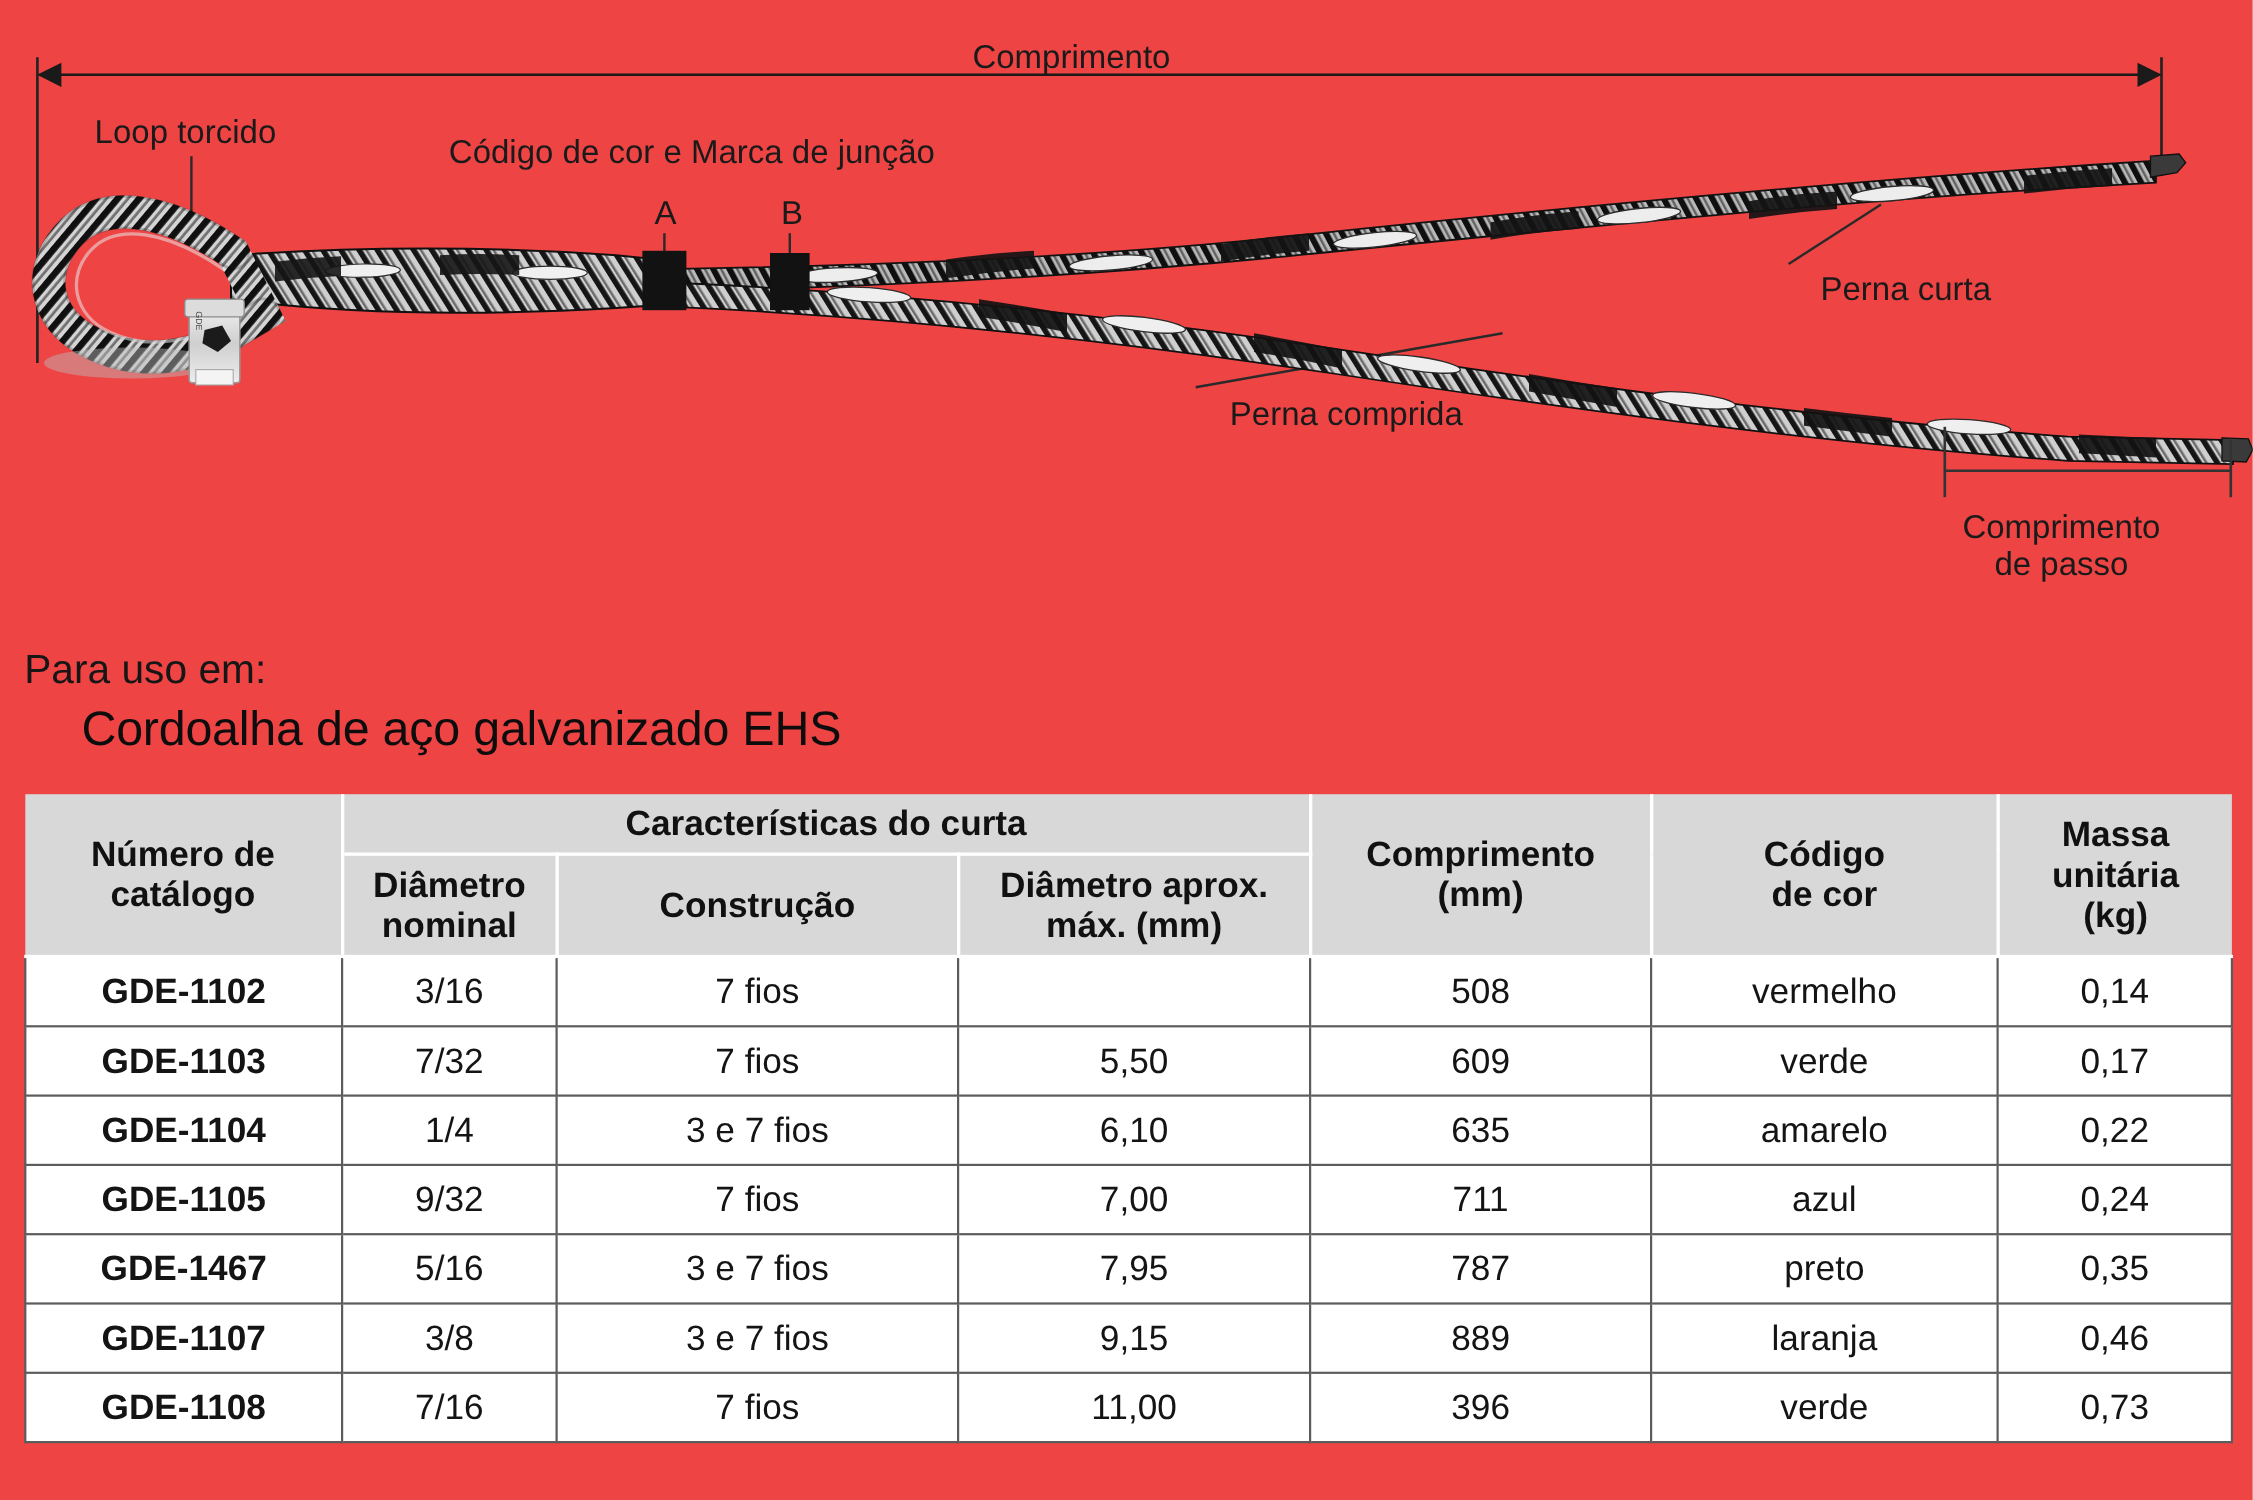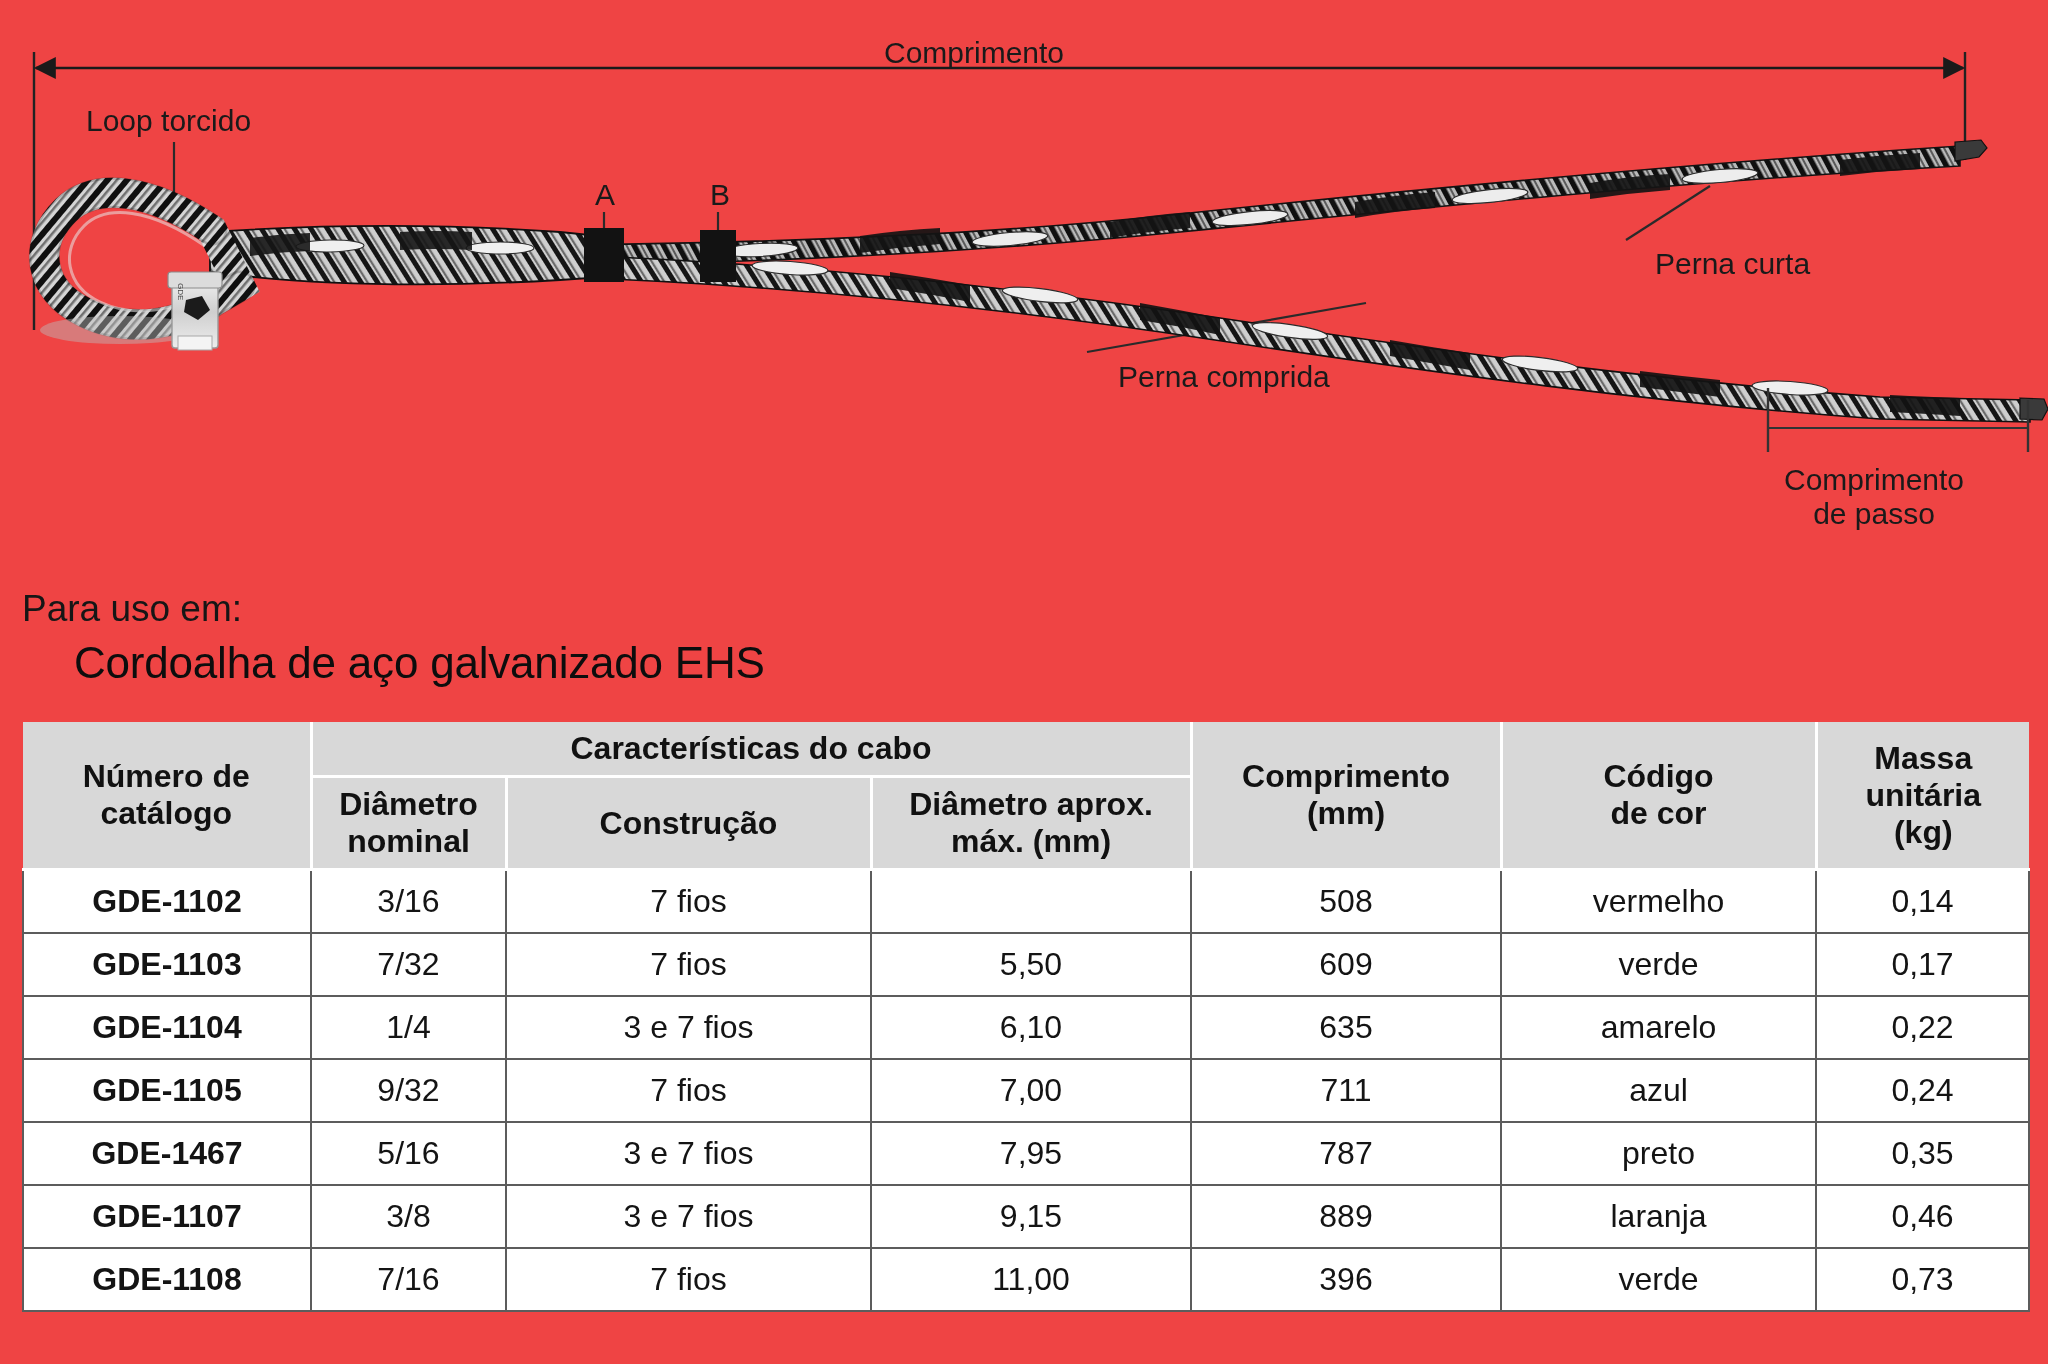--- a/index.html
+++ b/index.html
@@ -265,20 +265,21 @@
         <line x1="1768" y1="388" x2="1768" y2="452" stroke="#333" stroke-width="2.4"></line>
         <line x1="2028" y1="400" x2="2028" y2="452" stroke="#333" stroke-width="2.4"></line>
         <line x1="1768" y1="428" x2="2028" y2="428" stroke="#333" stroke-width="2.2"></line>
       </g>
     </svg>
 
     <div class="dimlabel" id="lbl-comprimento-top">Comprimento</div>
 
     <div class="dimlabel" id="lbl-loop">Loop torcido</div>
 
+    <div class="dimlabel" id="lbl-codigo">Código de cor e Marca de junção</div>
 
     <div class="dimlabel" id="lbl-mark-a">A</div>
 
     <div class="dimlabel" id="lbl-mark-b">B</div>
 
     <div class="dimlabel" id="lbl-perna-curta">Perna curta</div>
 
     <div class="dimlabel" id="lbl-perna-comprida">Perna comprida</div>
 
     <div class="dimlabel" id="lbl-passo">
@@ -301,21 +302,21 @@
         <col class="c4">
           <col class="c5">
           <col class="c6">
       </colgroup>
       <thead>
         <tr>
           <th rowspan="2">
             <div>Número de</div>
             <div>catálogo</div>
           </th>
-          <th colspan="3">Características do cabo</th>
+          <th colspan="3">Características do curta</th>
           <th rowspan="2">
             <div>Comprimento</div>
             <div>(mm)</div>
           </th>
           <th rowspan="2">
             <div>Código</div>
             <div>de cor</div>
           </th>
           <th rowspan="2" class="last">
             <div>Massa</div>

